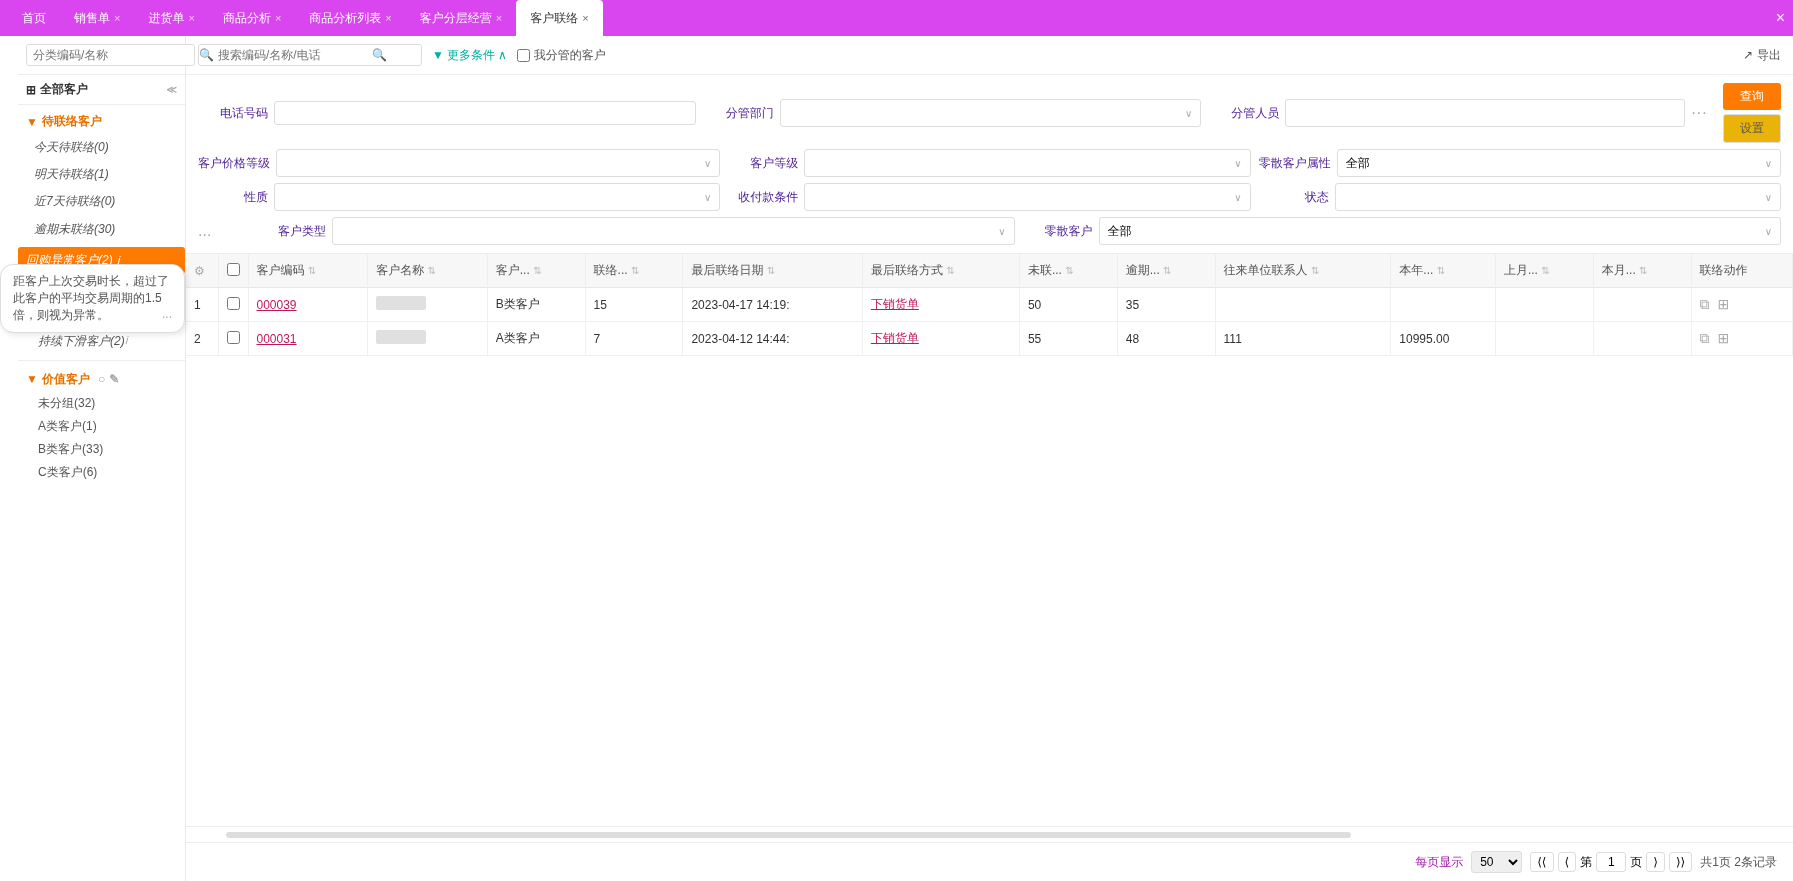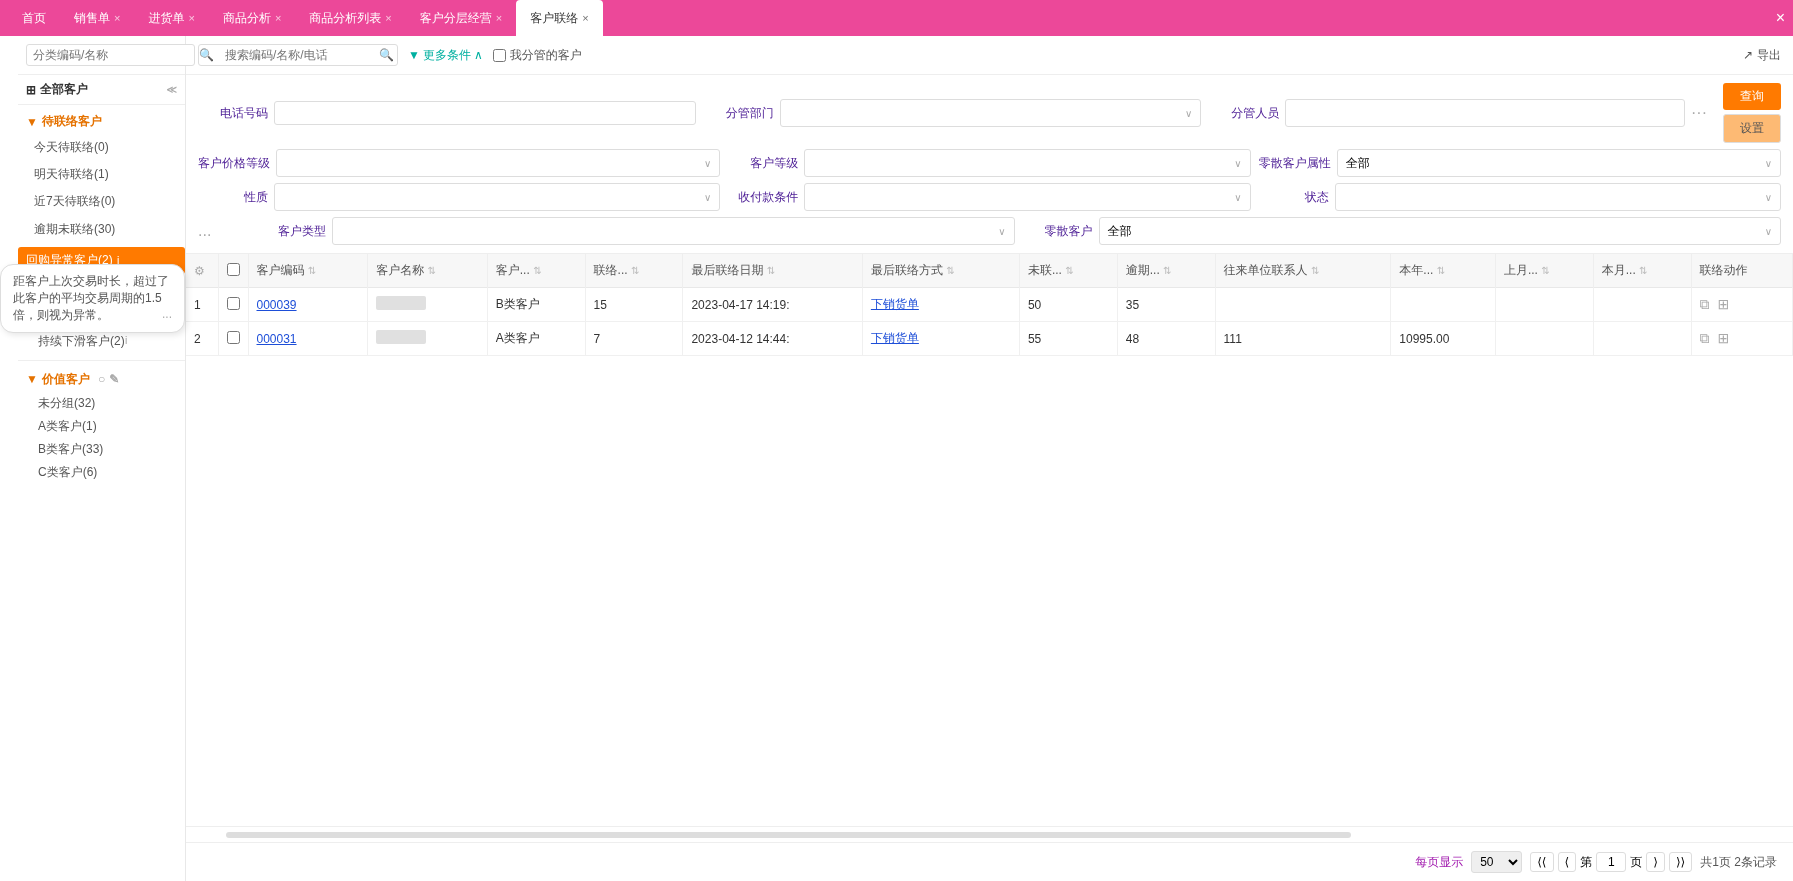--- a/index.html
+++ b/index.html
@@ -1,21 +1,21 @@
 <!DOCTYPE html>
 <html><head>
   <meta charset="utf-8">
   <style>
     * { box-sizing: border-box; margin: 0; padding: 0; font-family: 'Microsoft YaHei', SimSun, sans-serif; font-size: 12px; }
     body { background: #f5f5f5; width: 1793px; min-height: 881px; overflow: hidden; }
 
     
     .top-nav {
       display: flex; align-items: center;
-      background: #ec4899;
+      background: #d946ef;
       height: 36px; padding: 0 8px;
       color: #fff;
     }
     .top-nav .nav-item {
       padding: 0 14px; height: 36px; line-height: 36px;
       cursor: pointer; white-space: nowrap; color: #fff;
       display: flex; align-items: center; gap: 4px;
     }
     .top-nav .nav-item.active {
       background: #fff; color: #333; border-radius: 4px 4px 0 0;
@@ -53,21 +53,21 @@
     }
     .sidebar-section .icon { margin-right: 4px; }
     .sidebar-section .collapse-btn { margin-left: auto; color: #aaa; font-size: 10px; }
 
     .sidebar-group { padding: 4px 0; }
     .sidebar-group-title {
       padding: 4px 8px; color: #e57200; font-weight: bold;
       display: flex; align-items: center; gap: 4px; cursor: pointer;
     }
     .sidebar-item {
-      padding: 4px 16px; color: #555; cursor: pointer; line-height: 1.6;
+      padding: 4px 16px; color: #555; cursor: pointer; line-height: 1.6; font-style: italic;
     }
     .sidebar-item.active { background: #ff7a00; color: #fff; border-radius: 3px; }
 
     .sidebar-divider { border: none; border-top: 1px solid #eee; margin: 4px 0; }
 
     .sidebar-sub-group { padding: 2px 0; }
     .sidebar-sub-title {
       padding: 4px 8px; color: #e57200; font-weight: bold;
       display: flex; align-items: center; gap: 4px; cursor: pointer;
     }
@@ -92,21 +92,21 @@
 
     
     .filter-top {
       background: #fff; padding: 8px 12px;
       display: flex; align-items: center; gap: 10px;
       border-bottom: 1px solid #eee;
     }
     .filter-search {
       display: flex; align-items: center;
       border: 1px solid #ddd; border-radius: 3px;
-      padding: 3px 26px; gap: 4px; width: 200px;
+      padding: 3px 19px; gap: 4px; width: 224px;
     }
     .filter-search input { border: none; outline: none; width: 150px; font-size: 12px; }
     .filter-more {
       display: flex; align-items: center; gap: 3px;
       color: #00b0a0; cursor: pointer;
     }
     .filter-checkbox { display: flex; align-items: center; gap: 4px; color: #555; }
     .filter-checkbox input { cursor: pointer; }
     .filter-export {
       margin-left: auto;
@@ -136,21 +136,21 @@
     .filter-input .arrow { color: #aaa; font-size: 10px; }
     .filter-actions {
       display: flex; flex-direction: column; gap: 4px; margin-left: 8px;
     }
     .btn-query {
       background: #ff7a00; color: #fff; border: none;
       padding: 5px 16px; border-radius: 3px; cursor: pointer;
       font-size: 12px;
     }
     .btn-settings {
-      background: #fdba74; color: #555; border: 1px solid #ddd;
+      background: #eab308; color: #555; border: 1px solid #ddd;
       padding: 5px 16px; border-radius: 3px; cursor: pointer;
       font-size: 12px;
     }
     .filter-text-input {
       flex: 1; border: 1px solid #ddd; border-radius: 3px;
       padding: 4px 8px; font-size: 12px;
     }
     .dots-btn { color: #aaa; cursor: pointer; font-size: 16px; }
 
     
@@ -170,21 +170,21 @@
       white-space: nowrap;
     }
     thead th.sortable { cursor: pointer; }
     thead th .sort-icon { color: #bbb; font-size: 10px; }
     tbody tr { border-bottom: 1px solid #f0f0f0; }
     tbody td {
       padding: 8px 8px; color: #333;
       border-right: 1px solid #f0f0f0;
       white-space: nowrap;
     }
-    .link-text { color: #1d4ed8; cursor: pointer; text-decoration: underline; }
+    .link-text { color: #be185d; cursor: pointer; text-decoration: underline; }
     .action-icons { display: flex; gap: 8px; }
     .action-icon { color: #aaa; cursor: pointer; font-size: 14px; }
 
     
     .pagination {
       background: #fff; border-top: 1px solid #eee;
       padding: 8px 16px; display: flex; align-items: center;
       justify-content: flex-end; gap: 8px;
     }
     .page-size-label { color: #a21caf; }

